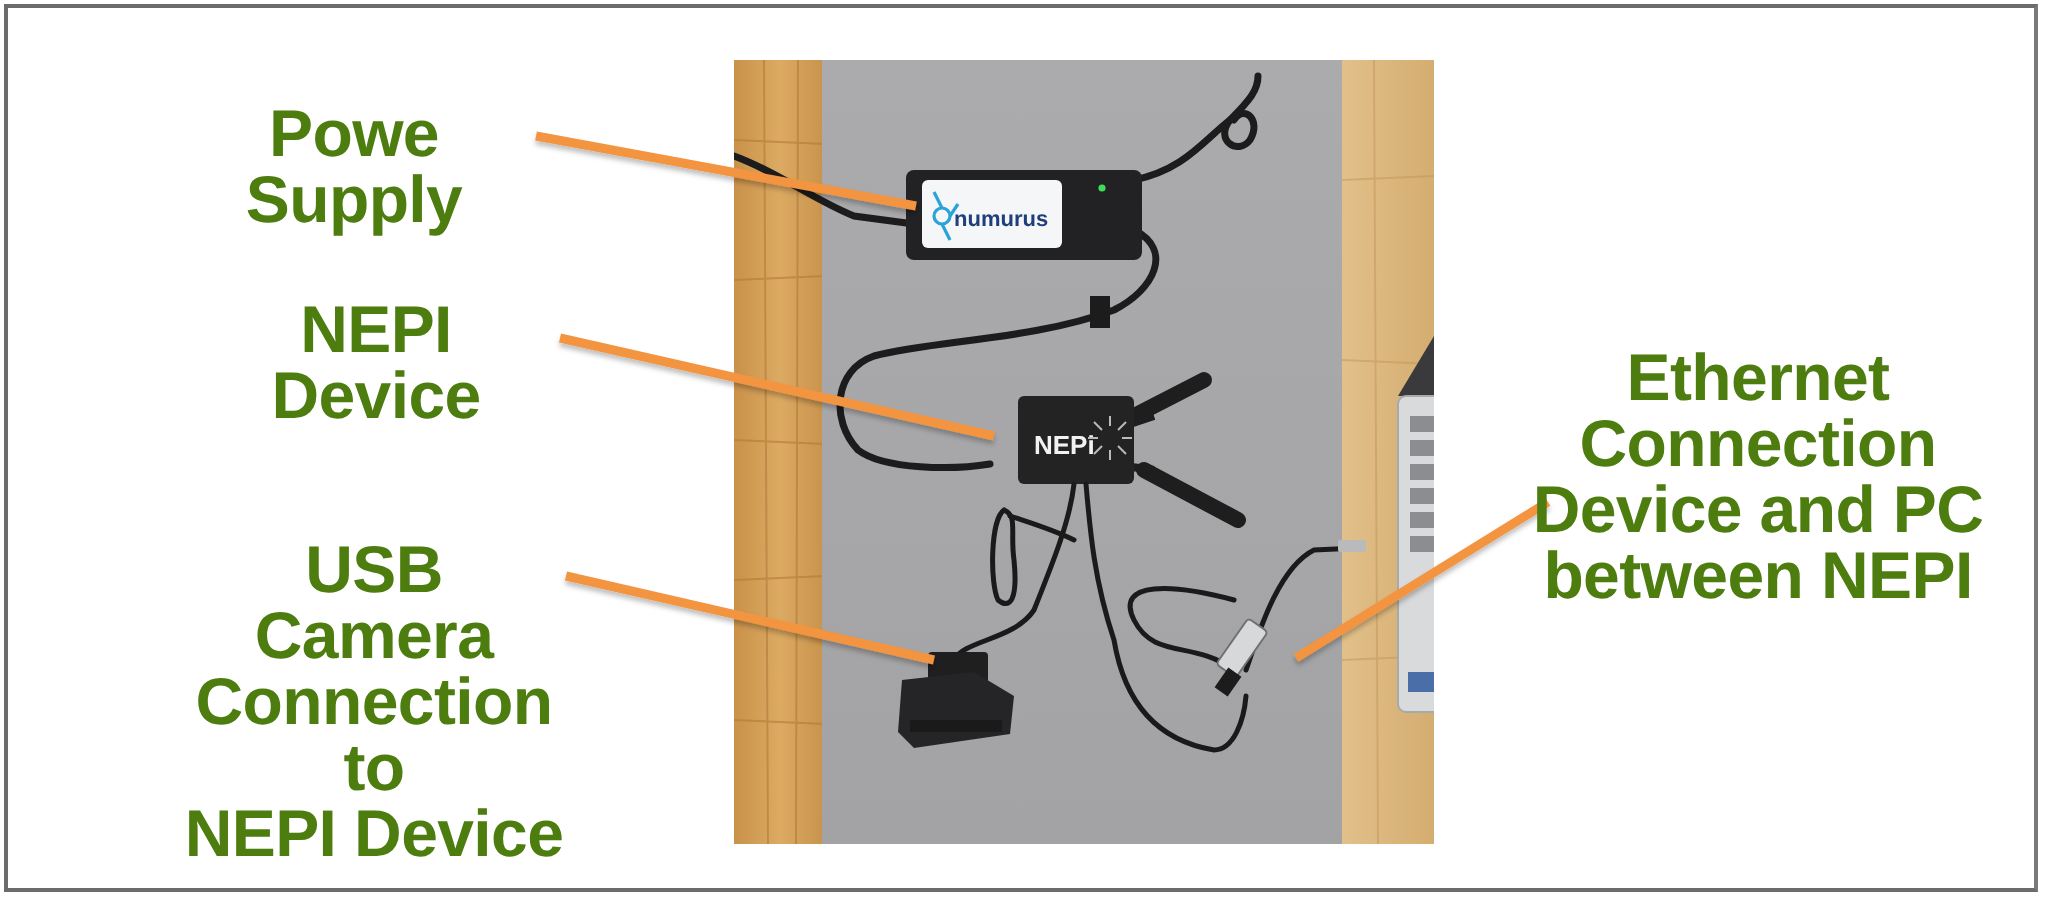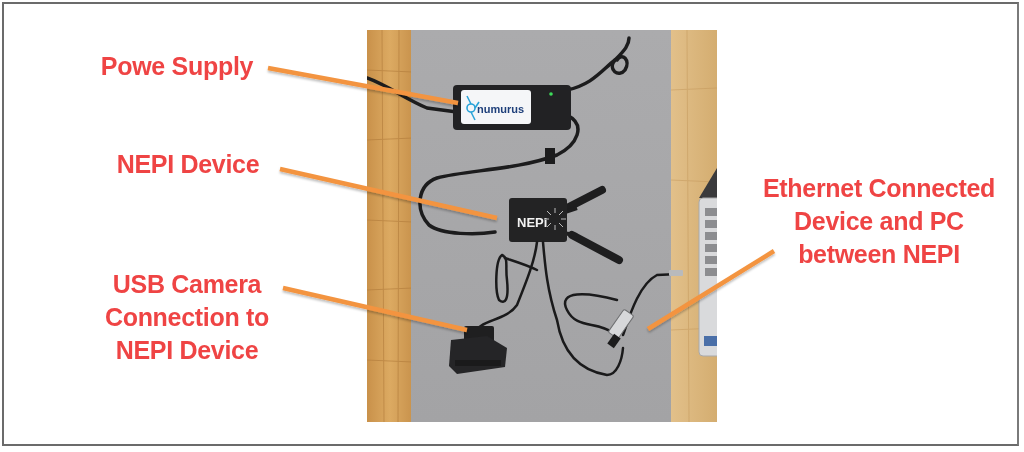--- a/index.html
+++ b/index.html
@@ -1,18 +1,18 @@
 <!DOCTYPE html>
 <html><head>
 <meta charset="utf-8">
 <style>
   html, body { margin: 0; padding: 0; background: #ffffff; }
   body { width: 1024px; height: 452px; position: relative; overflow: hidden; font-family: "Liberation Sans", sans-serif; }
   .frame { position: absolute; left: 2px; top: 2px; width: 1017px; height: 444px; border: 2px solid #6b6b6b; border-right-color:#7a7a7a; box-sizing: border-box; background: #fff; }
-  .label { position: absolute; font-family: "Liberation Sans", sans-serif; font-weight: bold; color: #ef4444; font-size: 25px; line-height: 33px; text-align: center; letter-spacing: -0.3px; }
+  .label { position: absolute; font-family: "Liberation Sans", sans-serif; font-weight: bold; color: #4d7c0f; font-size: 33px; line-height: 33px; text-align: center; letter-spacing: -0.3px; }
   .photo { position: absolute; left: 367px; top: 30px; width: 362px; height: 392px; overflow: hidden; }
   svg { display: block; }
   .overlay { position: absolute; left: 0; top: 0; pointer-events: none; }
 </style>
 </head>
 <body>
 
 <div class="frame"></div>
 
 <div class="photo">
@@ -158,16 +158,16 @@
   <span>NEPI Device</span>
 </div>
 
 <div class="label" style="left:92px; top:268px; width:190px;">
   <div>USB Camera</div>
   <div>Connection to</div>
   <div>NEPI Device</div>
 </div>
 
 <div class="label" style="left:744px; top:172px; width:270px;">
-  <div>Ethernet Connected</div>
+  <div>Ethernet Connection</div>
   <div>Device and PC</div>
   <div>between NEPI</div>
 </div>
 
 </body></html>

